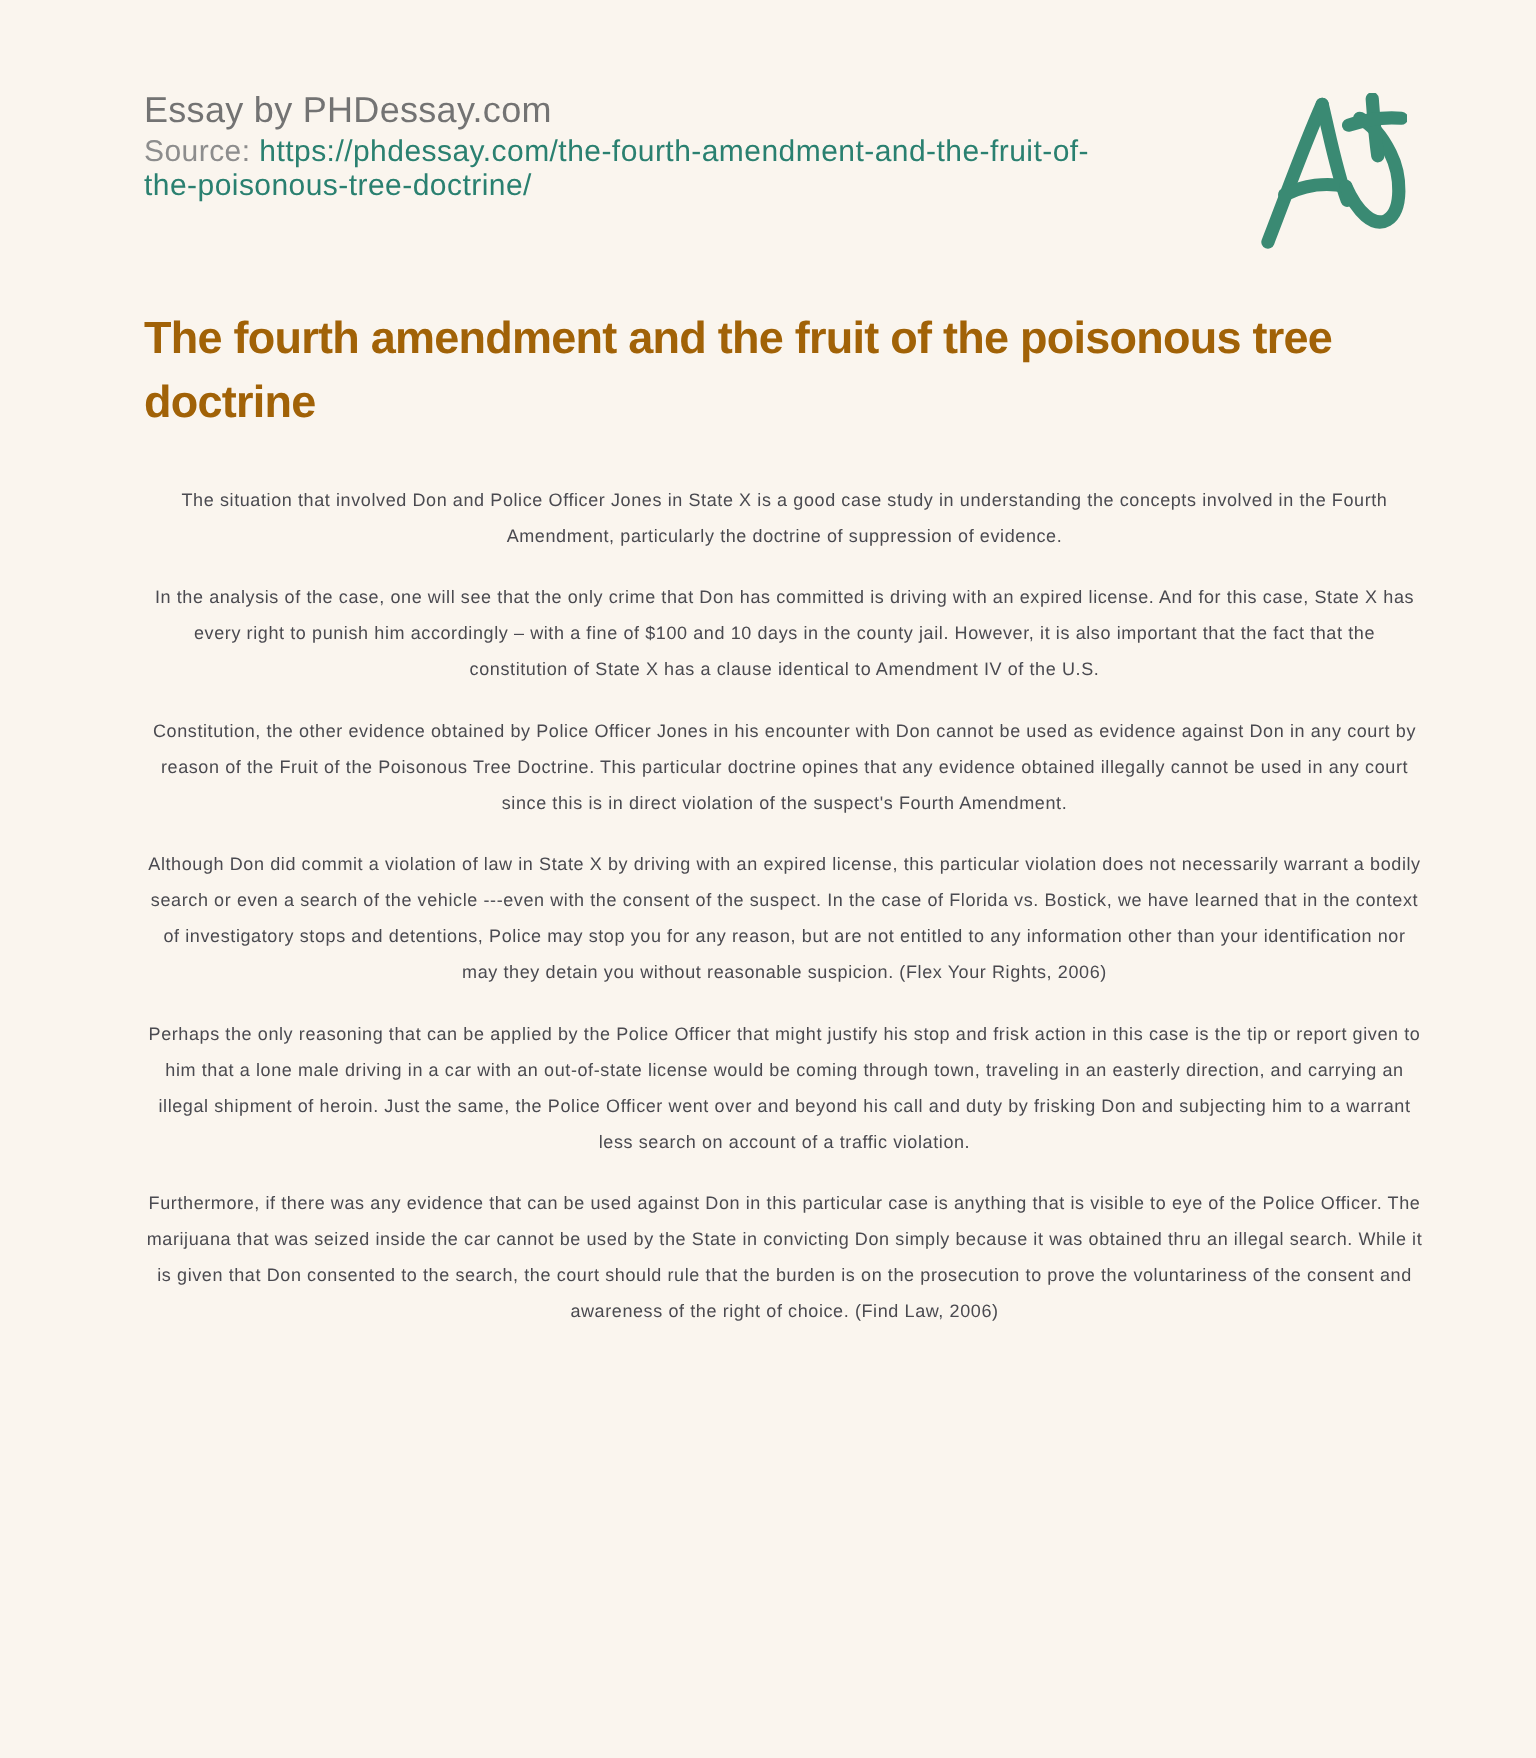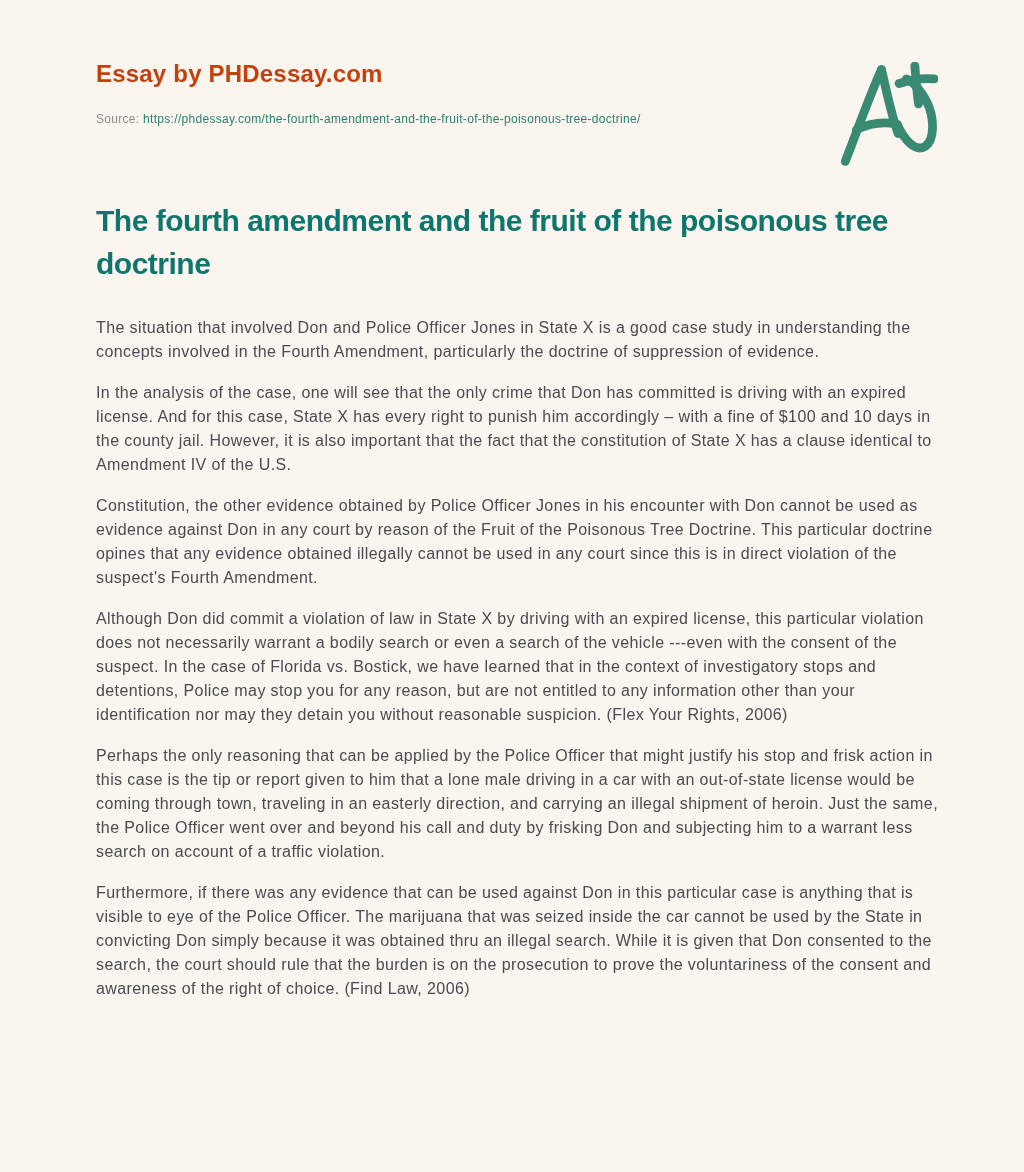--- a/index.html
+++ b/index.html
@@ -16,28 +16,28 @@
     position: relative;
     width: 1024px;
     height: 1172px;
     box-sizing: border-box;
     padding: 60px 74px 0 96px;
   }
   .byline {
     margin: 0;
     font-size: 24px;
     line-height: 28px;
-    font-weight: 700;
-    color: #c2410c;
+    font-weight: 400;
+    color: #737373;
     letter-spacing: 0.2px;
   }
   .source {
-    margin-top: 20px;
+    margin-top: 2px;
     max-width: 648px;
-    font-size: 12px;
+    font-size: 20px;
     line-height: 23px;
     letter-spacing: 0.3px;
     word-break: break-word;
   }
   .source-label { color: #8d8d8d; }
   .source-link {
     color: #2a8070;
     text-decoration: none;
     cursor: pointer;
   }
@@ -48,29 +48,30 @@
     width: 102px;
     height: 106px;
   }
   .title {
     margin: 68px 0 31px 0;
     max-width: 854px;
     font-size: 30px;
     line-height: 43px;
     font-weight: 700;
     letter-spacing: -0.5px;
-    color: #0f766e;
+    color: #a16207;
   }
   .essay-body { max-width: 854px; }
   .essay-body p {
     margin: 12px 0 17px 0;
-    font-size: 16px;
+    font-size: 12px;
     line-height: 24px;
     letter-spacing: 0.4px;
     color: #4a4a50;
+    text-align: center;
   }
 </style>
 </head>
 <body>
 
 <div class="page">
 
   <h2 class="byline">Essay by PHDessay.com</h2>
 
   <div class="source">

